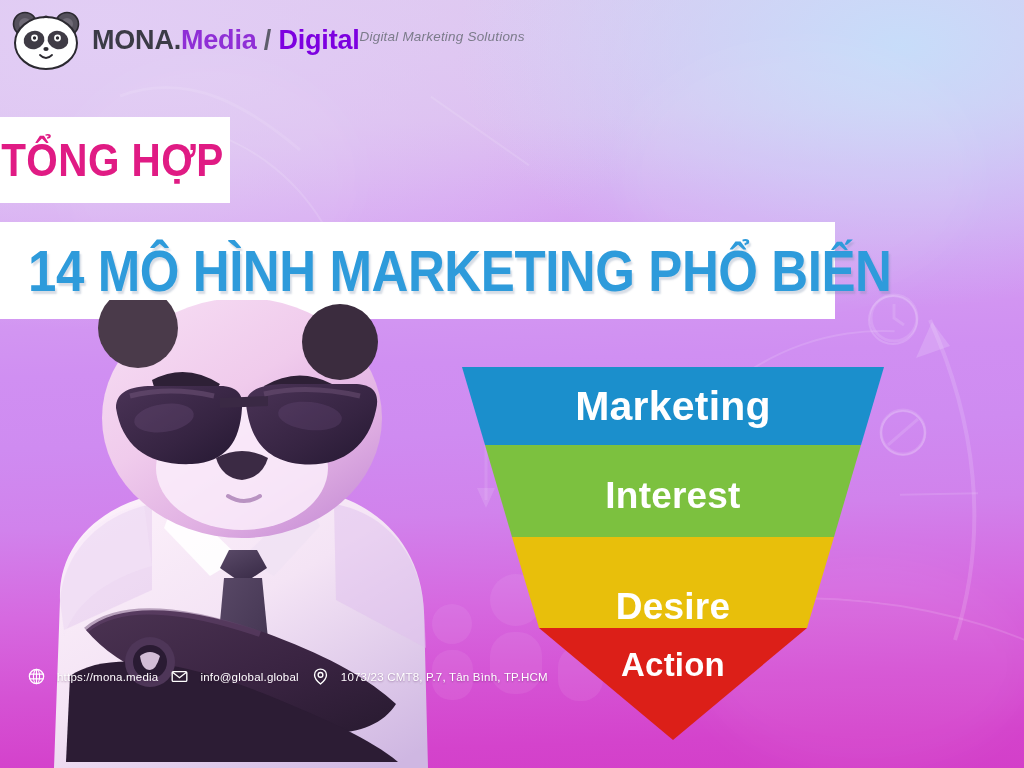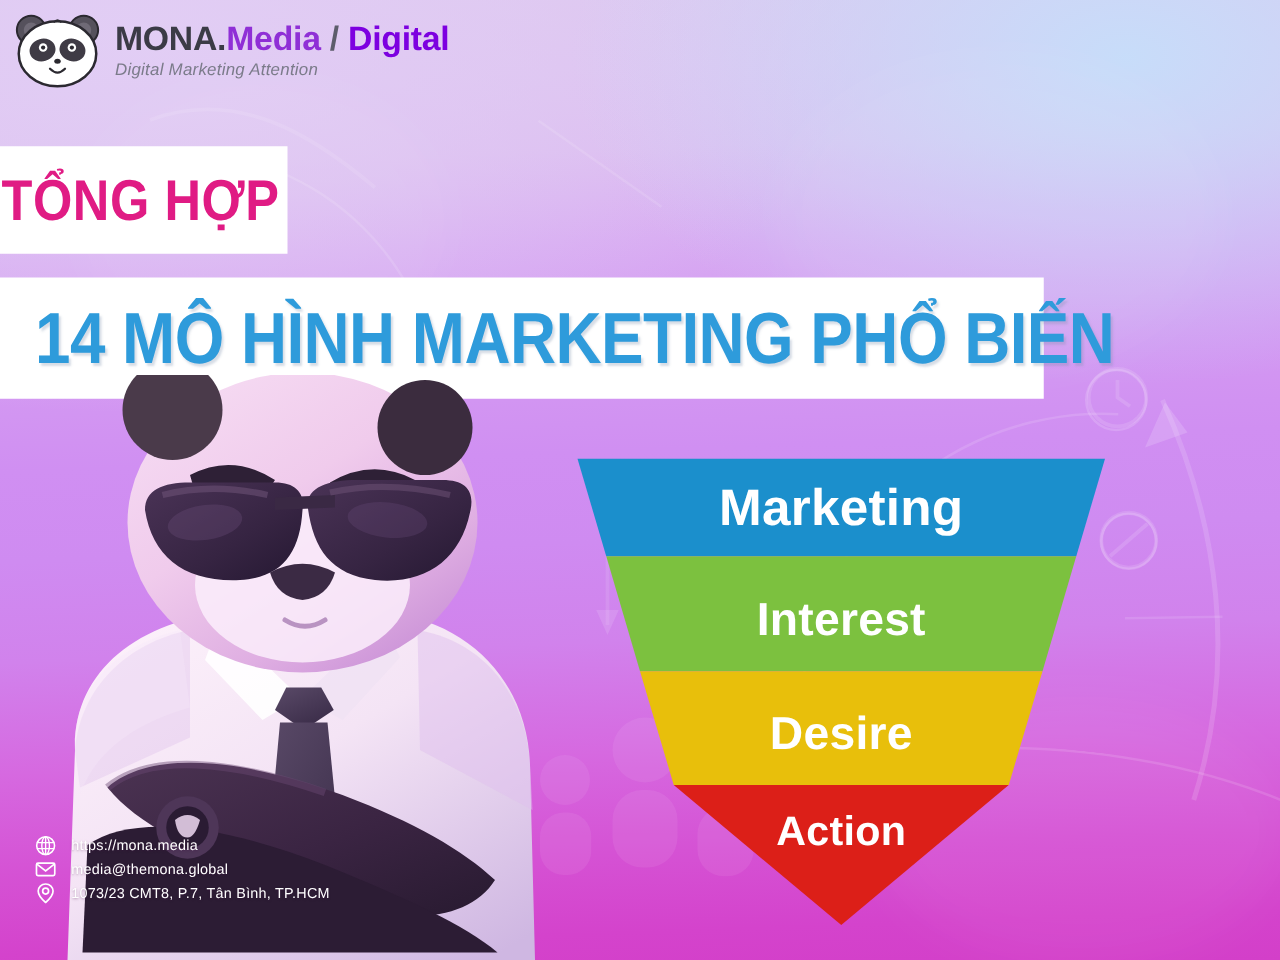--- a/index.html
+++ b/index.html
@@ -58,21 +58,21 @@
 
   
   #logo-block {
     position: absolute;
     left: 10px; top: 9px;
     display: flex;
     align-items: center;
     gap: 10px;
   }
   #panda-logo { width: 72px; height: 62px; flex: none; }
-  .logo-text { display: flex; flex-direction: column; justify-content: center; }
+  .logo-text { display: flex; flex-direction: row; justify-content: center; }
   #brand-line {
     font-size: 27px;
     font-weight: bold;
     letter-spacing: -0.2px;
     white-space: nowrap;
     line-height: 1.05;
   }
   #brand-mona { color: #3b3b46; }
   #brand-media { color: #8f2fd6; }
   #brand-slash { color: #5d5d6b; font-weight: bold; }
@@ -143,22 +143,21 @@
   #label-interest  { top: 477px; font-size: 37px; }
   #label-desire    { top: 568px; font-size: 37px; }
   #label-action    { top: 648px; font-size: 33px; }
   .funnel-label-wrap { position: absolute; left: 462px; width: 422px; }
 
   
   #contact {
     position: absolute;
     left: 28px; top: 668px;
     display: flex;
-    flex-direction: column;
-    gap: 2px;
+    gap: 13px;
   }
   .contact-row {
     display: flex;
     align-items: center;
     gap: 12px;
     color: #ffffff;
     font-size: 11.5px;
     letter-spacing: 0.2px;
     text-shadow: 0 1px 2px rgba(60,0,60,0.35);
   }
@@ -218,21 +217,21 @@
       <circle cx="24.5" cy="29" r="1.7" fill="#2b2930"></circle>
       <circle cx="47.5" cy="29" r="1.7" fill="#2b2930"></circle>
       <ellipse cx="36" cy="40" rx="2.6" ry="2" fill="#2b2930"></ellipse>
       <path d="M30 46 q6 6 12 0" stroke="#2b2930" stroke-width="1.8" fill="none" stroke-linecap="round"></path>
       <path d="M33 9 q3 -4 6 0" stroke="#2b2930" stroke-width="1.2" fill="none"></path>
     </svg>
     <div class="logo-text">
       <div id="brand-line">
         <span id="brand-mona">MONA.</span><span id="brand-media">Media</span><span id="brand-slash"> / </span><span id="brand-digital">Digital</span>
       </div>
-      <div id="brand-tagline">Digital Marketing Attention</div>
+      <div id="brand-tagline">Digital Marketing Solutions</div>
     </div>
   </div>
 
   <div id="kicker-box">
     <div id="kicker-text">TỔNG HỢP</div>
   </div>
 
   <div id="title-box">
     <div id="title-text">14 MÔ HÌNH MARKETING PHỔ BIẾN</div>
   </div>
@@ -329,41 +328,41 @@
     <polygon points="485,445 861,445 834,537 512,537" fill="#7cc13f"></polygon>
 
     <polygon points="512,537 834,537 807,628 539,628" fill="#e8bf0b"></polygon>
 
     <polygon points="539,628 807,628 673,740" fill="#dc1f18"></polygon>
   </svg>
 
   <div class="funnel-label-wrap">
     <div class="funnel-label" id="label-attention" style="top:386px;">Marketing</div>
     <div class="funnel-label" id="label-interest" style="top:477px;">Interest</div>
-    <div class="funnel-label" id="label-desire" style="top:568px;">Desire</div>
+    <div class="funnel-label" id="label-desire" style="top:588px;">Desire</div>
     <div class="funnel-label" id="label-action" style="top:648px;">Action</div>
   </div>
 
   <div id="contact">
 
     <div class="contact-row">
       <svg class="contact-ico" viewBox="0 0 20 20">
         <circle cx="10" cy="10" r="8.4" fill="none" stroke="#ffffff" stroke-width="1.5"></circle>
         <ellipse cx="10" cy="10" rx="3.6" ry="8.4" fill="none" stroke="#ffffff" stroke-width="1.3"></ellipse>
         <path d="M1.8 7.2 H18.2 M1.8 12.8 H18.2 M10 1.6 V18.4" stroke="#ffffff" stroke-width="1.3"></path>
       </svg>
       <span>https://mona.media</span>
     </div>
 
     <div class="contact-row">
       <svg class="contact-ico" viewBox="0 0 20 20">
         <rect x="1.4" y="4.2" width="17.2" height="11.6" rx="1.4" fill="none" stroke="#ffffff" stroke-width="1.6"></rect>
         <path d="M1.8 5 L10 11.4 L18.2 5" fill="none" stroke="#ffffff" stroke-width="1.6"></path>
       </svg>
-      <span>media@themona.global</span>
+      <span>info@global.global</span>
     </div>
 
     <div class="contact-row">
       <svg class="contact-ico" viewBox="0 0 20 20">
         <path d="M10 1.4 C6 1.4 3 4.3 3 8.1 C3 13 10 18.8 10 18.8 C10 18.8 17 13 17 8.1 C17 4.3 14 1.4 10 1.4 Z" fill="none" stroke="#ffffff" stroke-width="1.6"></path>
         <circle cx="10" cy="8.1" r="2.8" fill="none" stroke="#ffffff" stroke-width="1.6"></circle>
       </svg>
       <span>1073/23 CMT8, P.7, Tân Bình, TP.HCM</span>
     </div>
 

